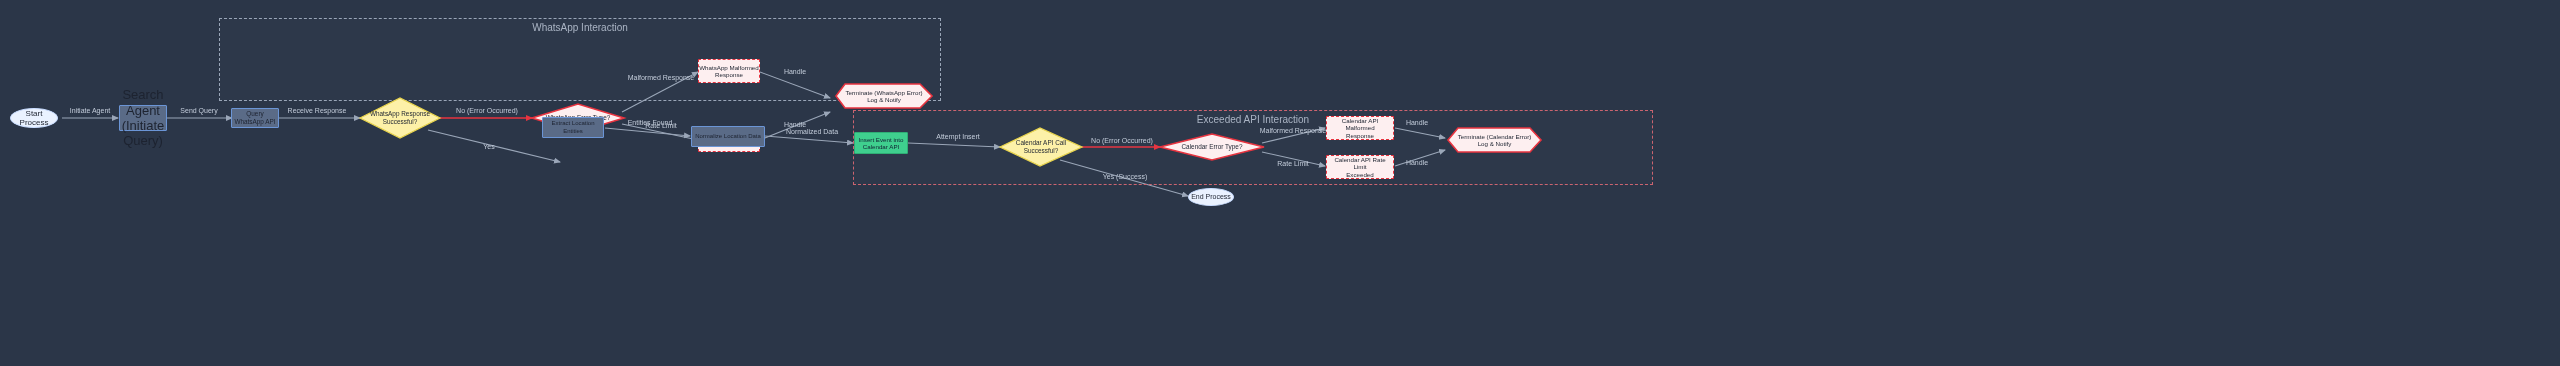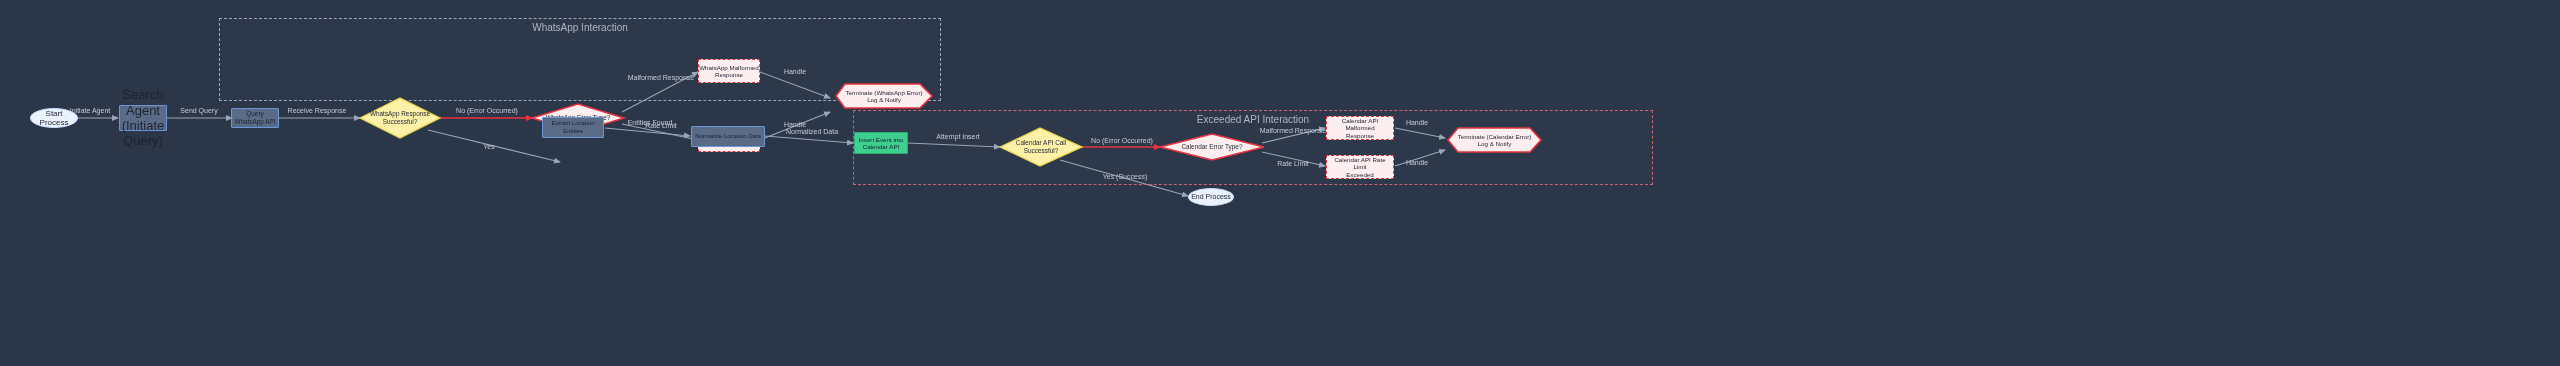--- a/index.html
+++ b/index.html
@@ -171,21 +171,21 @@
 
     <polygon points="836,96 845,84 920,84 932,96 920,108 845,108" fill="#fdeff0" stroke="#e8333f" stroke-width="1.6"></polygon>
 
     <polygon points="1000,147 1040,128 1082,147 1040,166" fill="#fdf1a8" stroke="#e8d44d" stroke-width="1.3"></polygon>
 
     <polygon points="1160,147 1212,134 1264,147 1212,160" fill="#fdeff0" stroke="#e8333f" stroke-width="1.6"></polygon>
 
     <polygon points="1448,140 1458,128 1530,128 1541,140 1530,152 1458,152" fill="#fdeff0" stroke="#e8333f" stroke-width="1.6"></polygon>
   </svg>
 
-  <div class="node node-terminal" style="left:30px;top:108px;width:48px;height:20px;">
+  <div class="node node-terminal" style="left:10px;top:108px;width:48px;height:20px;">
     <span>Start Process</span>
   </div>
 
   <div class="node node-process" style="left:119px;top:105px;width:48px;height:26px;">
     <span>Search Agent
 (Initiate Query)</span>
   </div>
 
   <div class="node node-process" style="left:231px;top:108px;width:48px;height:20px;font-size:6.4px;">
     <span>Query WhatsApp API</span>

